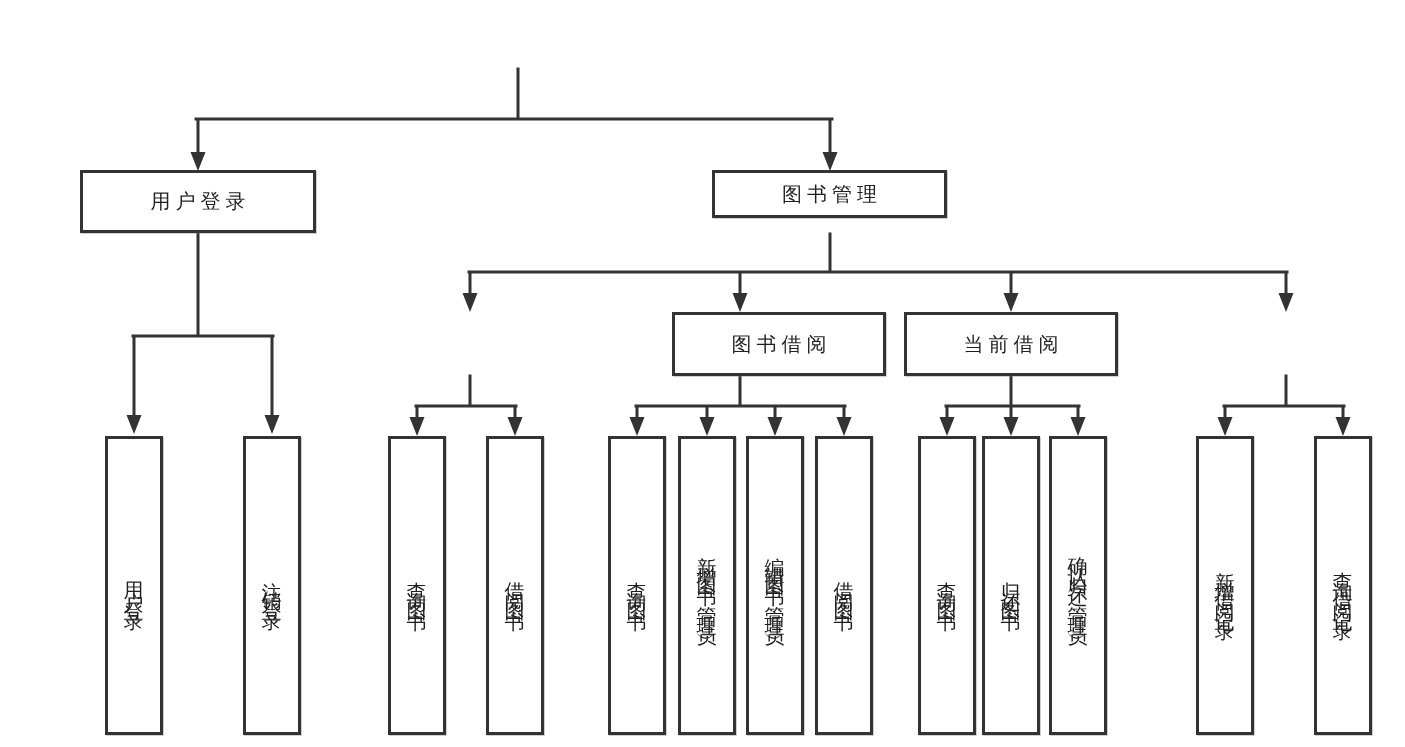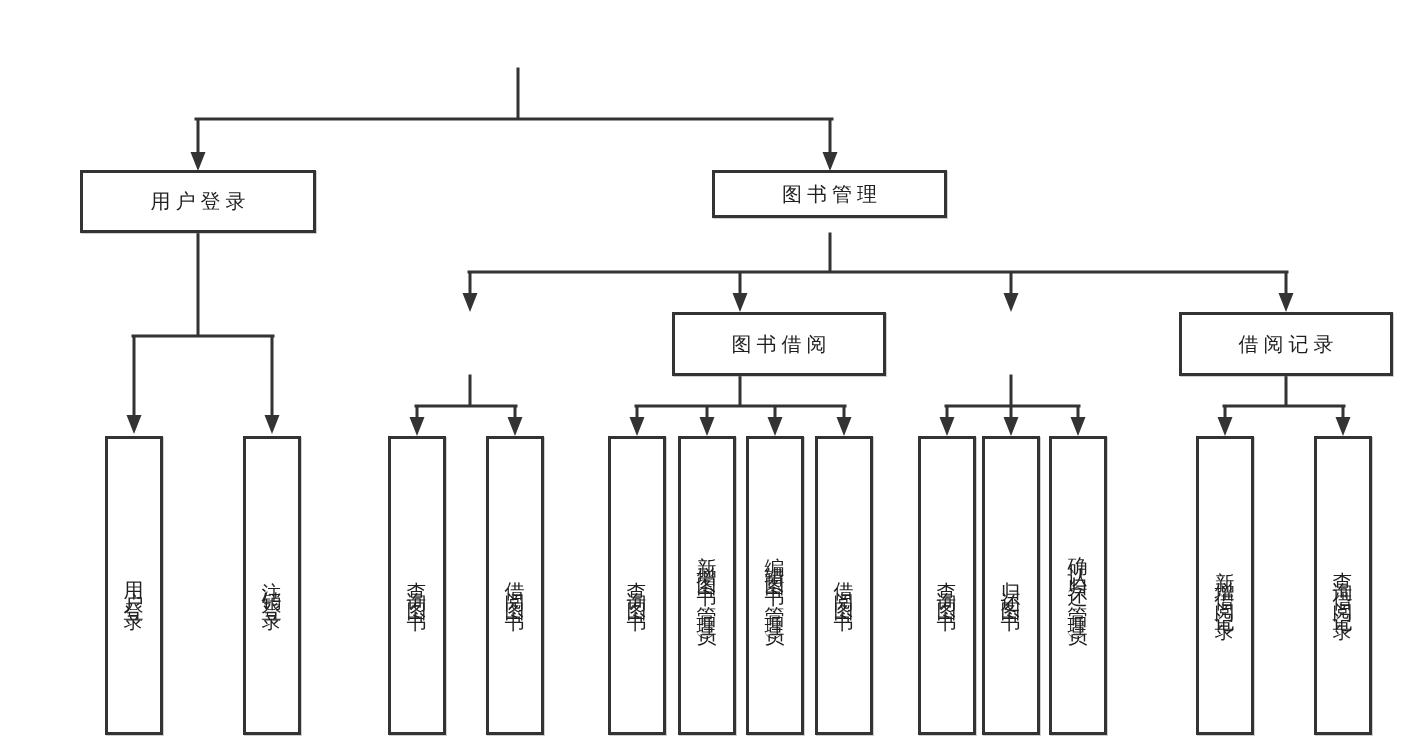--- a/index.html
+++ b/index.html
@@ -122,21 +122,21 @@
       M1217.5,417 L1232.5,417 L1225,436 Z
       M1335.5,417 L1350.5,417 L1343,436 Z
     "></path>
   </svg>
 
 
   <div class="hbox" style="left:80px; top:170px; width:236px; height:63px;">用户登录</div>
   <div class="hbox" style="left:712px; top:170px; width:235px; height:48px;">图书管理</div>
 
   <div class="hbox" style="left:633px; top:312px; width:214px; height:64px;margin-left:39px;">图书借阅</div>
-  <div class="hbox" style="left:1179px; top:312px; width:214px; height:64px;">借阅记录</div>
+  <div class="hbox" style="left:904px; top:312px; width:214px; height:64px;">当前借阅</div>
 
   <div class="vbox" style="left:105px; top:436px; width:58px; height:299px;">
     <span>用户登录</span>
   </div>
   <div class="vbox" style="left:243px; top:436px; width:58px; height:299px;">
     <span>注销登录</span>
   </div>
 
   <div class="vbox" style="left:388px; top:436px; width:58px; height:299px;">
     <span>查询图书</span>

